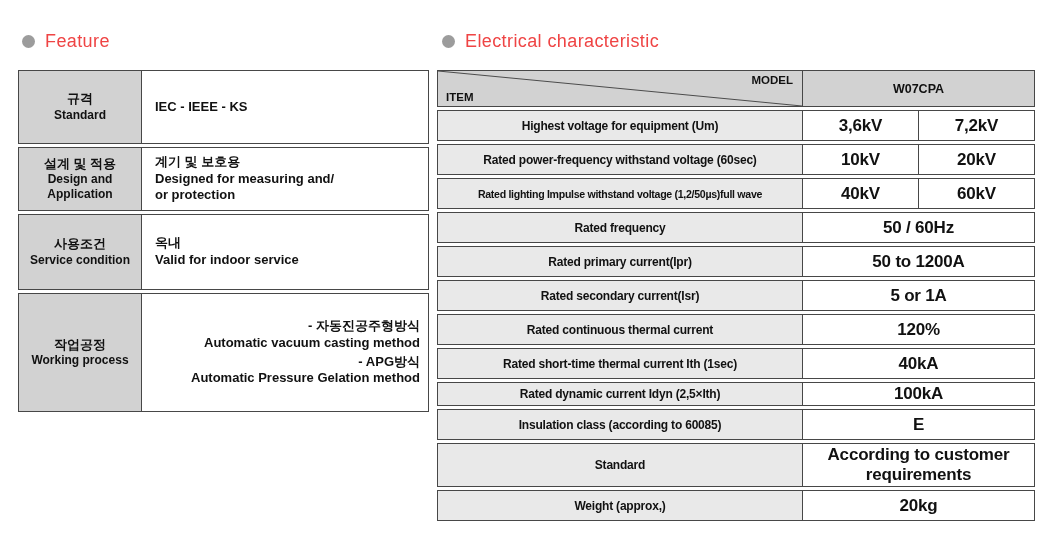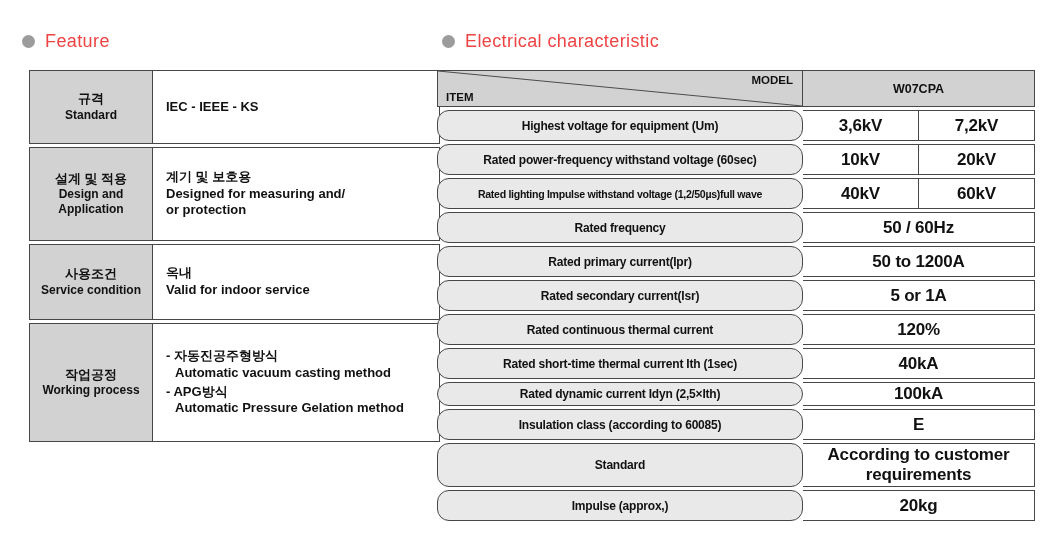--- a/index.html
+++ b/index.html
@@ -13,54 +13,54 @@
     font-size:18px;font-weight:400;letter-spacing:0.4px;color:#ef4444;
   }
   .heading-feature{left:22px;}
   .heading-elec{left:442px;}
   .bullet{width:13px;height:13px;border-radius:50%;background:#9c9c9c;flex:0 0 auto;}
   
   table{border-collapse:separate;border-spacing:0 3px;}
   td{border:1px solid #474747;box-sizing:border-box;}
   td + td{border-left:none;}
   
-  .feature-table{position:absolute;left:29px;top:67px;}
+  .feature-table{position:absolute;left:18px;top:67px;}
   .flabel{
     width:124px;background:#d2d2d2;text-align:center;vertical-align:middle;
     font-weight:bold;padding:2px 4px;
   }
   .flabel .ko{font-size:13px;line-height:1.3;}
   .flabel .en{font-size:12px;line-height:1.25;}
   .fcontent{
     width:287px;background:#ffffff;vertical-align:middle;
     font-weight:bold;font-size:13px;line-height:1.3;padding:4px 8px 4px 13px;
   }
   .fcontent .line{display:block;}
-  .fcontent .group{display:block;margin:2px 0;}
+  .fcontent .group{display:block;margin:2px 0;text-align:right;}
   .fcontent .group .en{display:block;padding-left:9px;}
   
   .elec-table{position:absolute;left:437px;top:67px;}
   .elec-table td{vertical-align:middle;}
   .diag-cell{
     width:366px;background:#d2d2d2;position:relative;padding:0;
   }
   .diag-cell svg{position:absolute;left:0;top:0;width:100%;height:100%;display:block;}
   .diag-model{
     position:absolute;top:3px;right:9px;font-size:11.5px;font-weight:bold;
   }
   .diag-item{
     position:absolute;bottom:3px;left:8px;font-size:11.5px;font-weight:bold;
   }
   .model-cell{
     width:231px;background:#d2d2d2;text-align:center;
     font-size:12.5px;font-weight:bold;
   }
   .item{
     background:#e9e9e9;text-align:center;font-weight:bold;font-size:12px;
-    letter-spacing:-0.2px;padding:1px 3px;border-radius:12px;
+    letter-spacing:-0.2px;padding:1px 3px;
   }
   .item.sm{font-size:10.6px;letter-spacing:-0.3px;}
   .val{
     background:#ffffff;text-align:center;font-weight:bold;font-size:17px;
     letter-spacing:-0.2px;width:116px;padding:1px 2px;
   }
   .val.wide{width:231px;}
 </style>
 </head>
 <body>
@@ -81,21 +81,21 @@
     <tbody>
         <tr style="height:74px;">
       <td class="flabel">
         <div class="ko">규격</div>
         <div class="en">Standard</div>
       </td>
       <td class="fcontent">
         <span class="line">IEC - IEEE - KS</span>
       </td>
     </tr>
-    <tr style="height:94px;">
+    <tr style="height:64px;">
       <td class="flabel">
         <div class="ko">설계 및 적용</div>
         <div class="en">Design and Application</div>
       </td>
       <td class="fcontent">
         <span class="line">계기 및 보호용</span>
         <span class="line">Designed for measuring and/</span>
         <span class="line">or protection</span>
       </td>
     </tr>
@@ -181,19 +181,19 @@
     </tr>
     <tr style="height:31px;">
       <td class="item">Insulation class (according to 60085)</td>
       <td class="val wide" colspan="2">E</td>
     </tr>
     <tr style="height:31px;">
       <td class="item">Standard</td>
       <td class="val wide" colspan="2">According to customer requirements</td>
     </tr>
     <tr style="height:31px;">
-      <td class="item">Impulse (approx,)</td>
+      <td class="item">Weight (approx,)</td>
       <td class="val wide" colspan="2">20kg</td>
     </tr>
   </tbody>
     </table>
 
 </div>
 
 </body></html>

